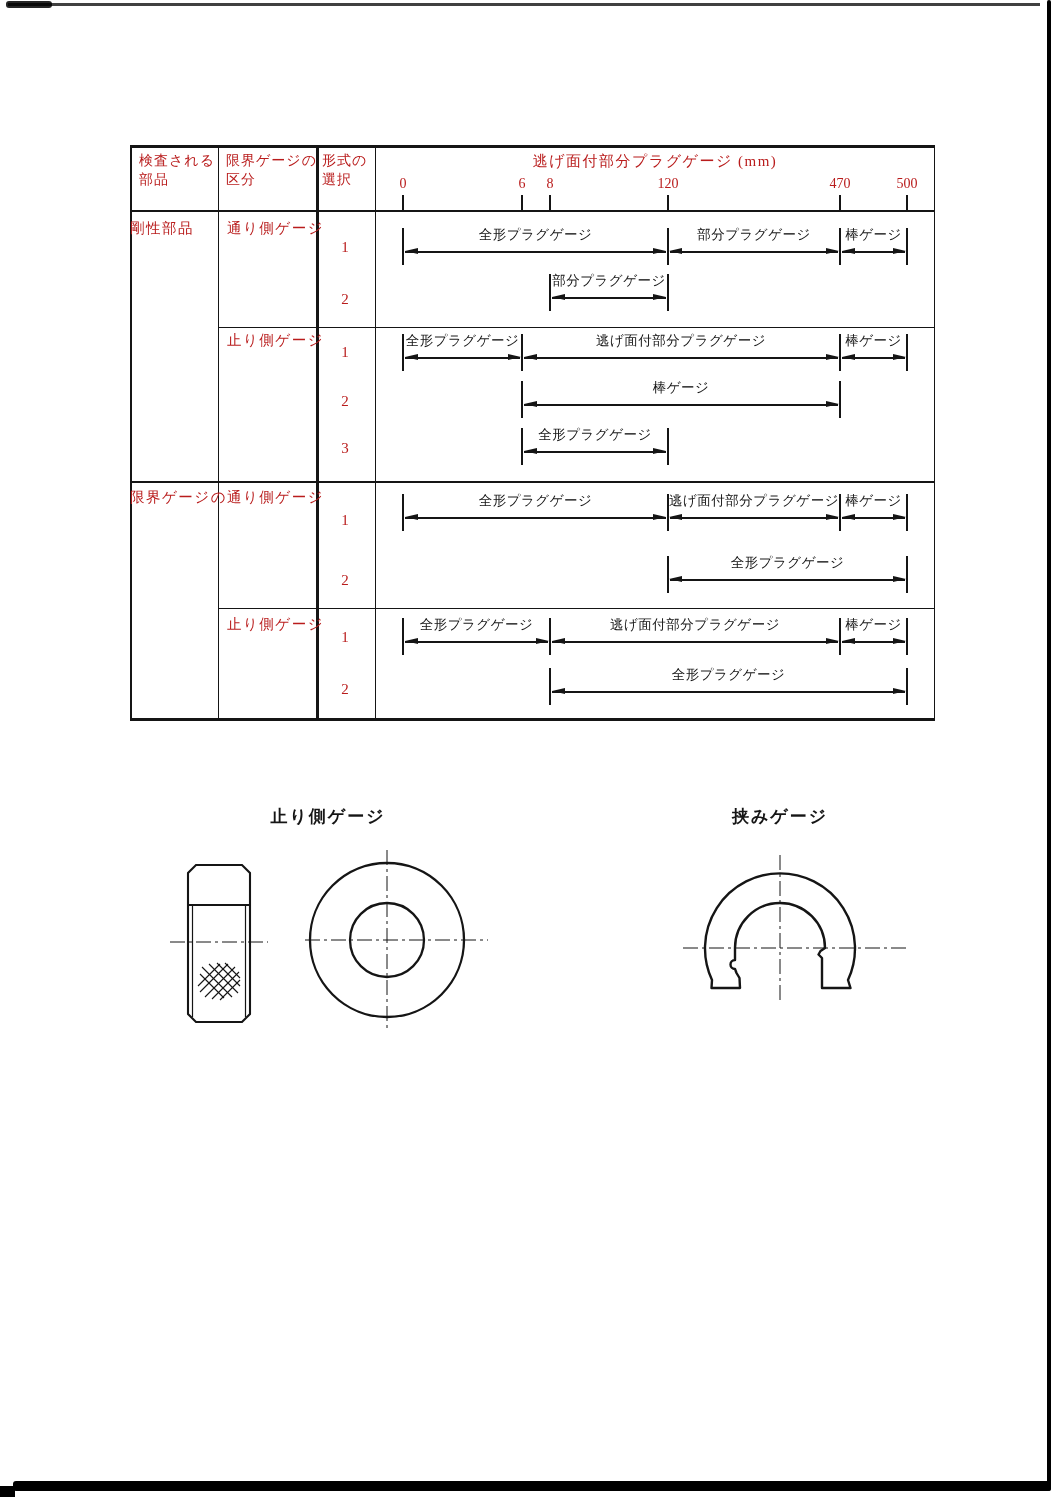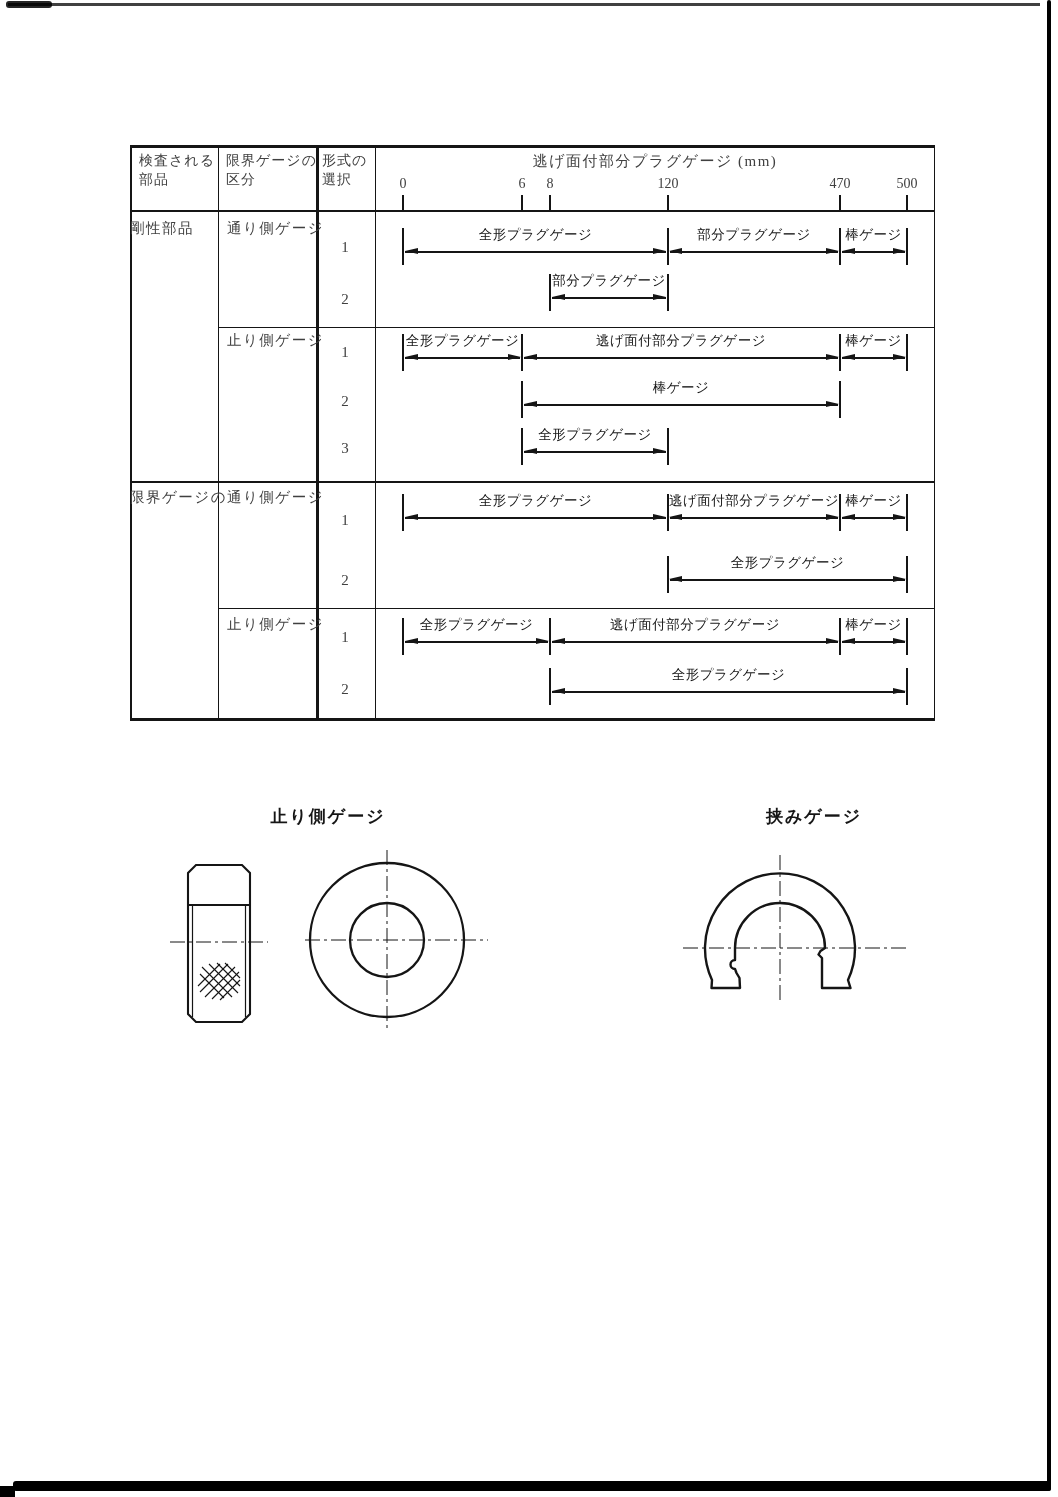--- a/index.html
+++ b/index.html
@@ -1,19 +1,19 @@
 <!DOCTYPE html>
 <html><head>
 <meta charset="utf-8">
 <style>
   html,body{margin:0;padding:0;background:#e8e8e8;}
   .page{position:relative;width:1058px;height:1497px;background:#ffffff;margin:0 auto;
         font-family:"Liberation Serif","DejaVu Serif",serif;color:#111;overflow:hidden;}
   .hline,.vline{position:absolute;background:#151515;}
-  .txt{position:absolute;white-space:nowrap;color:#404040;}
+  .txt{position:absolute;white-space:nowrap;color:#b91c1c;}
   .hdr{font-size:14px;line-height:19px;letter-spacing:1px;}
   .axis-title{font-size:15px;letter-spacing:1.5px;text-align:center;}
   .tick-label{font-size:14px;text-align:center;width:44px;}
   .cell-label{font-size:14.5px;letter-spacing:1.5px;}
   .part-label{}
   .choice-num{font-size:15px;text-align:center;width:58px;}
   .seg-label{position:absolute;font-size:13.5px;letter-spacing:0.5px;text-align:center;
              white-space:nowrap;color:#151515;height:18px;line-height:18px;}
   .seg-bar{position:absolute;width:1.4px;background:#151515;}
   .seg-shaft{position:absolute;height:1.3px;background:#151515;}
@@ -187,21 +187,21 @@
         <div class="seg-bar" style="left:549.3px;top:668px;height:37px;"></div>
         <div class="seg-bar" style="left:906.3px;top:668px;height:37px;"></div>
         <div class="seg-shaft" style="left:552px;top:691.4px;width:353px;"></div>
         <div class="ah ah-l" style="left:551.5px;top:688.4px;"></div>
         <div class="ah ah-r" style="left:892.5px;top:688.4px;"></div>
         <div class="seg-label" style="left:550px;top:666px;width:357px;">全形プラグゲージ</div>
       </div>
   </div>
 
   <div class="fig-caption" style="left:238px;top:805px;">止り側ゲージ</div>
-  <div class="fig-caption" style="left:724px;top:805px;">挟みゲージ</div>
+  <div class="fig-caption" style="left:690px;top:805px;">挟みゲージ</div>
 
   <svg style="left:150px;top:840px;" width="350" height="220" viewBox="0 0 350 220">
 
     <g stroke="#151515" fill="none">
       <polygon points="46,25 92,25 100,33 100,174 92,182 46,182 38,174 38,33" stroke-width="2.1"></polygon>
       <line x1="38" y1="65" x2="100" y2="65" stroke-width="1.8"></line>
       <line x1="42.5" y1="65" x2="42.5" y2="177" stroke-width="1.2"></line>
       <line x1="95.5" y1="65" x2="95.5" y2="177" stroke-width="1.2"></line>
 
       <g stroke-width="1.1">

